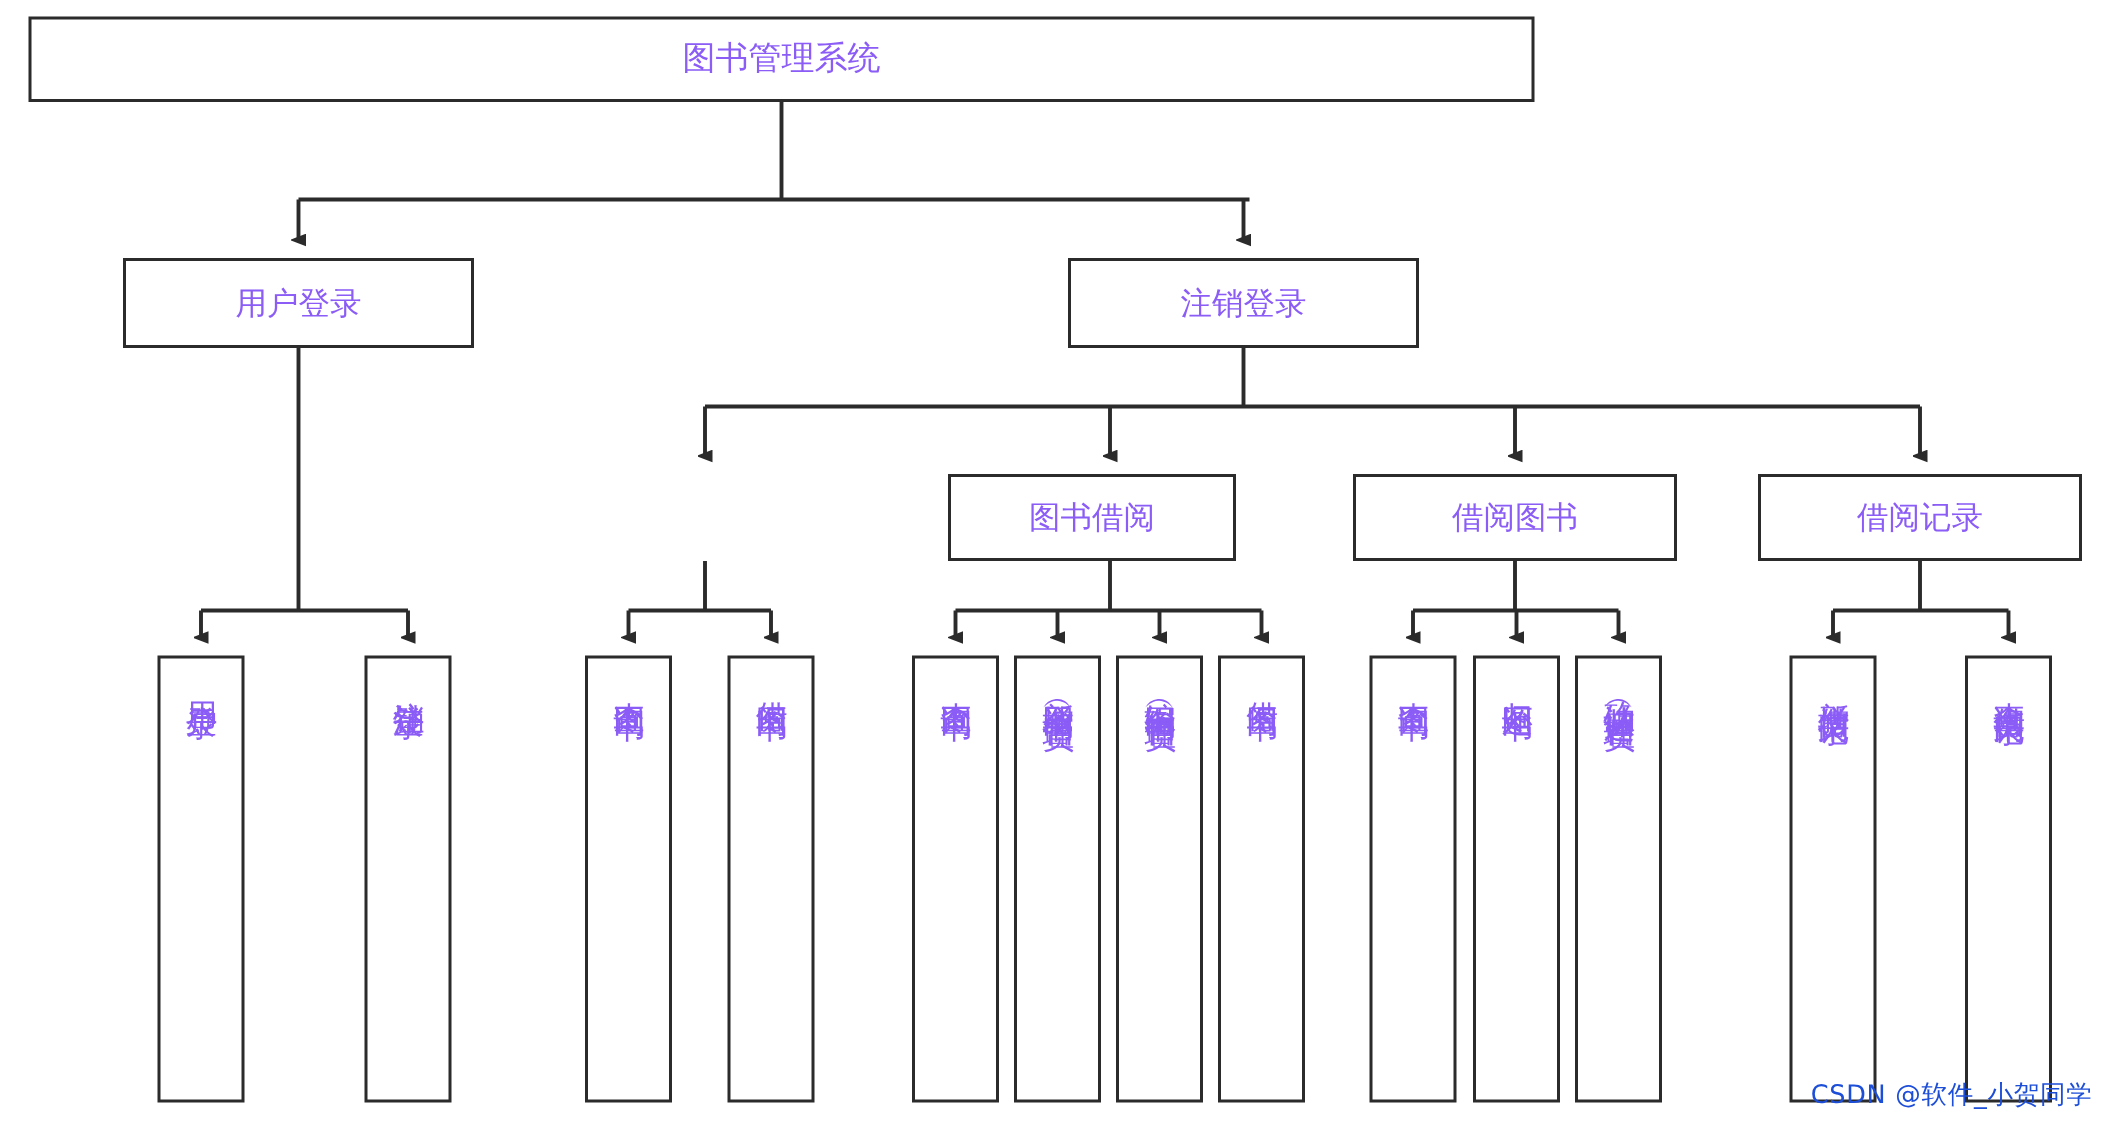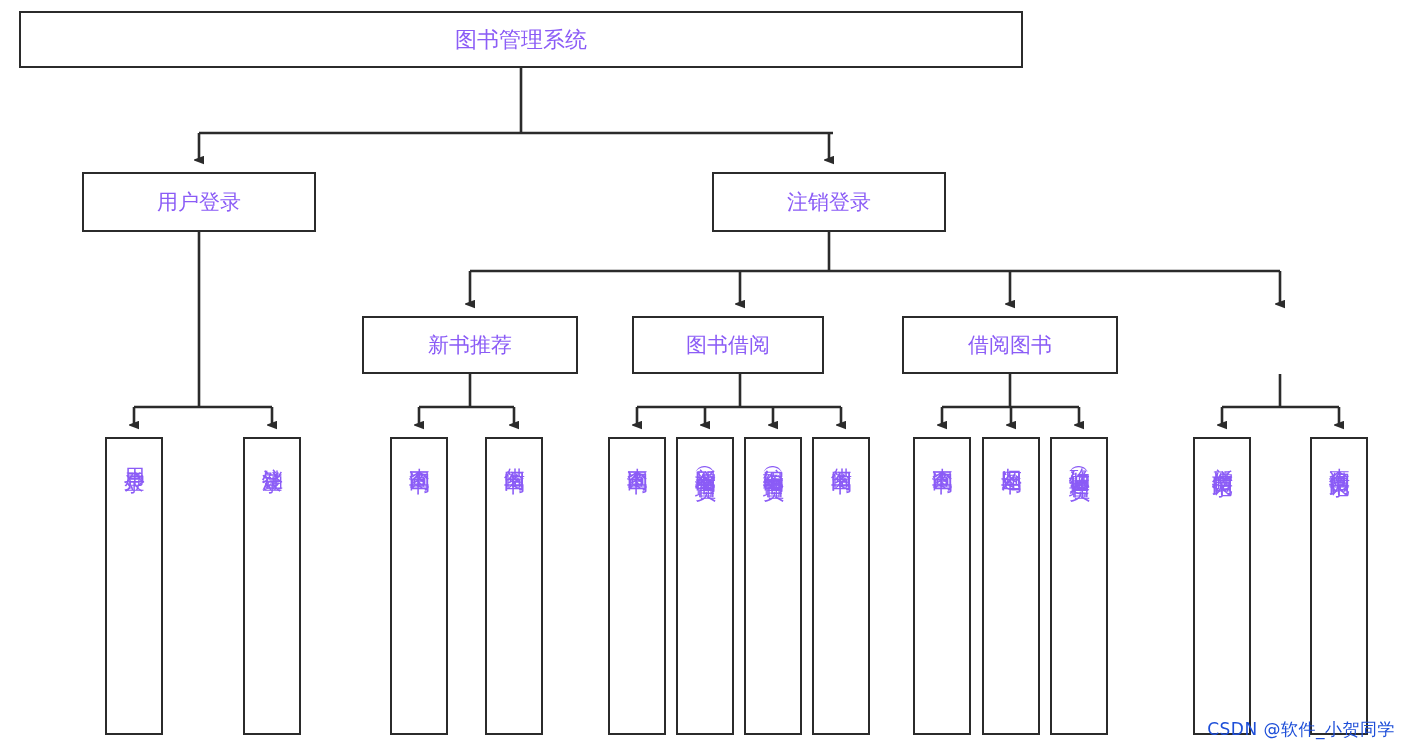--- a/index.html
+++ b/index.html
@@ -130,32 +130,32 @@
   </div>
 
   <div class="node branch" style="left:82px;top:172px;width:234px;height:60px;">
     <span class="label">用户登录</span>
   </div>
 
   <div class="node branch" style="left:712px;top:172px;width:234px;height:60px;">
     <span class="label">注销登录</span>
   </div>
 
-  <div class="node branch" style="left:362px;top:316px;width:216px;height:58px;">
-    <span class="label">新书推荐</span>
-  </div>
 
   <div class="node branch" style="left:632px;top:316px;width:192px;height:58px;">
     <span class="label">图书借阅</span>
   </div>
 
   <div class="node branch" style="left:902px;top:316px;width:216px;height:58px;">
     <span class="label">借阅图书</span>
   </div>
 
+  <div class="node branch" style="left:1172px;top:316px;width:216px;height:58px;">
+    <span class="label">借阅记录</span>
+  </div>
 
   <div class="node leaf" style="left:105px;top:437px;width:58px;height:298px;">
     <span class="label">用户登录</span>
   </div>
 
   <div class="node leaf" style="left:243px;top:437px;width:58px;height:298px;">
     <span class="label">注销登录</span>
   </div>
 
   <div class="node leaf" style="left:390px;top:437px;width:58px;height:298px;">

